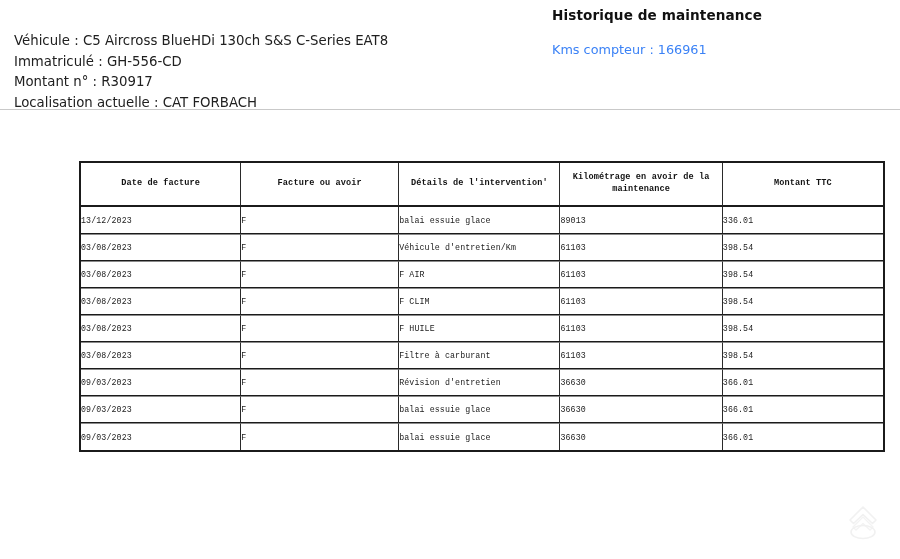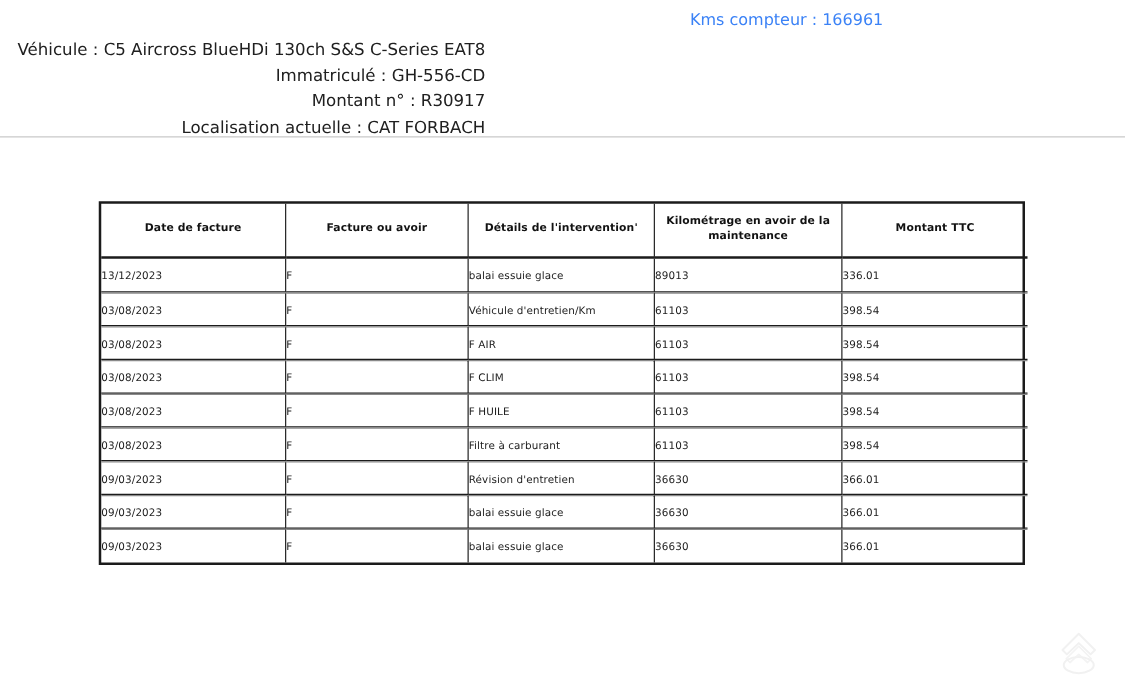--- a/index.html
+++ b/index.html
@@ -26,21 +26,20 @@
   .header-left {
     position: absolute;
     left: 14px;
     top: 31px;
   }
   .header-left .line {
     font-size: 13.3px;
     line-height: 20.5px;
     color: #202020;
     white-space: nowrap;
-    text-align: right;
   }
   .header-right {
     position: absolute;
     left: 552px;
     top: 7px;
   }
   .header-right .title {
     font-size: 13.6px;
     font-weight: bold;
     color: #111111;
@@ -53,24 +52,25 @@
     line-height: 19.5px;
     color: #3b82f6;
     white-space: nowrap;
   }
 
   
   .table-wrap {
     position: absolute;
     left: 79px;
     top: 161px;
-    width: 741px;
+    width: 806px;
     border: 2px solid #1b1b1b;
     box-sizing: border-box;
     background: #ffffff;
+    font-family: Liberation Mono, monospace;
   }
   .mtable {
     width: 100%;
     border-collapse: separate;
     border-spacing: 0;
     table-layout: fixed;
   }
   .mtable th, .mtable td {
     box-sizing: border-box;
     overflow: hidden;
@@ -134,20 +134,21 @@
 <div class="doc-header">
 
   <div class="header-left">
     <div class="line">Véhicule : C5 Aircross BlueHDi 130ch S&amp;S C-Series EAT8</div>
     <div class="line">Immatriculé : GH-556-CD</div>
     <div class="line">Montant n° : R30917</div>
     <div class="line">Localisation actuelle : CAT FORBACH</div>
   </div>
 
   <div class="header-right">
+    <div class="title">Historique de maintenance</div>
     <div class="line">Kms compteur : 166961</div>
   </div>
 
 </div>
 
 <div class="table-wrap">
   <table class="mtable">
     <colgroup>
       <col class="col-date">
         <col class="col-fa">

